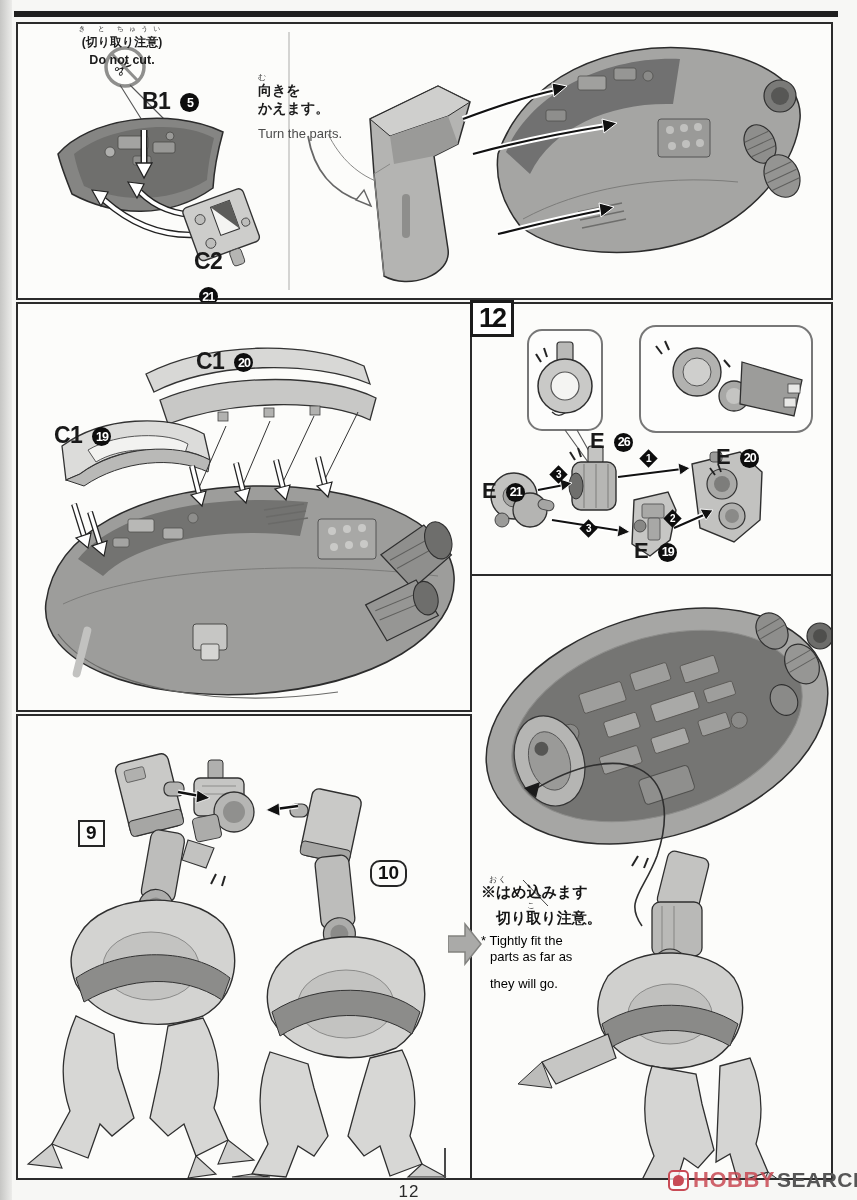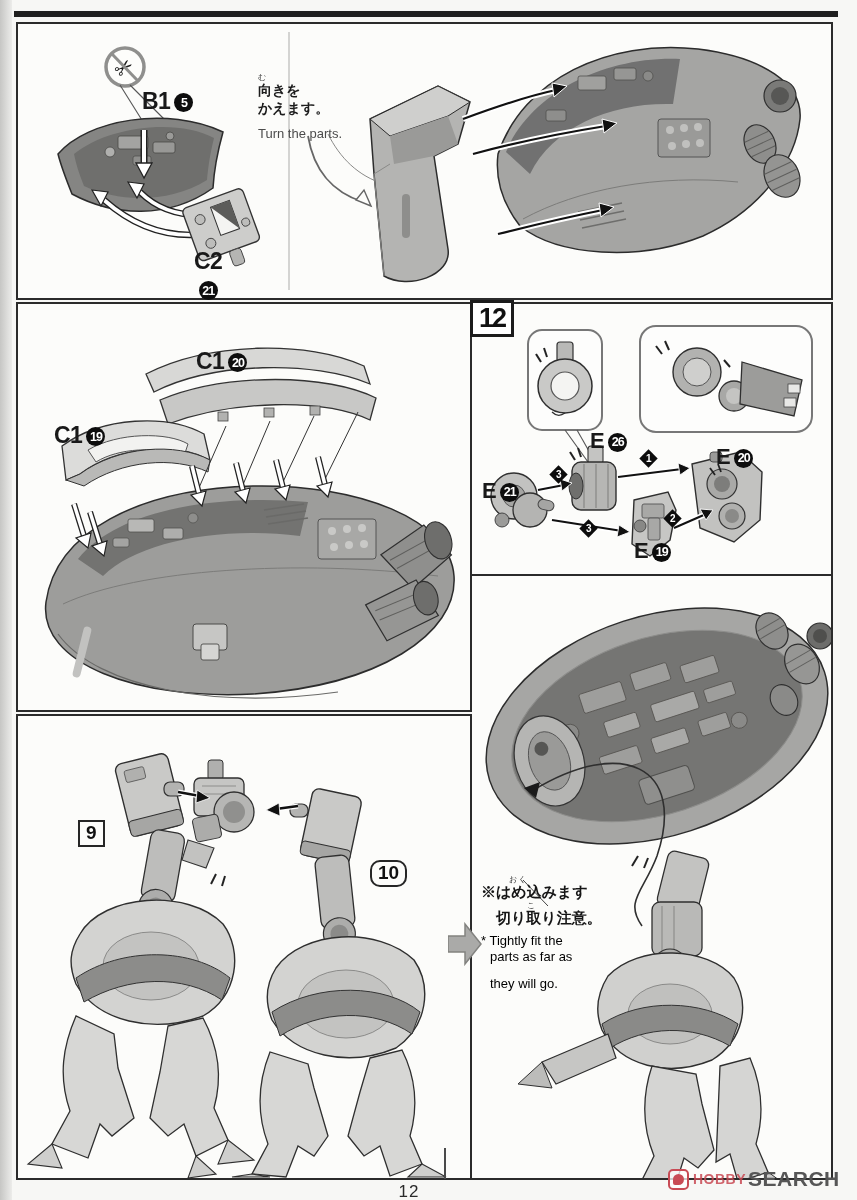--- a/index.html
+++ b/index.html
@@ -6,21 +6,21 @@
   body{width:857px;height:1200px;background:#ececea;font-family:"Liberation Sans",sans-serif;position:relative;overflow:hidden;}
   .page{position:absolute;left:0;top:0;width:857px;height:1200px;background:#f7f7f5;}
   .scan-edge{position:absolute;left:0;top:0;width:12px;height:1200px;background:linear-gradient(to right,#c6c6c4,#ececea);}
   .abs{position:absolute;}
   .topbar{position:absolute;left:14px;top:11px;width:824px;height:6px;background:#1f1f1f;}
   .panel{position:absolute;background:#fcfcfa;border:2px solid #2b2b2b;box-sizing:border-box;}
   .panel.noleft{border-left:none;}
   .openarea{position:absolute;border-right:2px solid #2b2b2b;border-bottom:2px solid #2b2b2b;box-sizing:border-box;background:#fcfcfa;}
   svg{display:block;}
   
-  .plab{position:absolute;display:flex;align-items:center;gap:4px;font-weight:700;color:#191919;font-size:23px;letter-spacing:-0.5px;}
+  .plab{position:absolute;display:flex;align-items:center;gap:10px;font-weight:700;color:#191919;font-size:23px;letter-spacing:-0.5px;}
   .pnum{width:19px;height:19px;border-radius:50%;background:#0d0d0d;color:#fff;font-size:12.5px;font-weight:700;display:flex;align-items:center;justify-content:center;margin-top:2px;letter-spacing:-1px;}
   
   .stepbadge{position:absolute;background:#fff;border:3px solid #1b1b1b;font-weight:800;font-size:27px;line-height:1.05;padding:1px 6px 2px;color:#111;letter-spacing:-2px;}
   .stepbox{position:absolute;background:#fcfcfa;border:2px solid #262626;font-weight:700;font-size:19px;line-height:1.2;padding:0 6px;color:#111;}
   
   .dmark{position:absolute;width:13px;height:13px;background:#0c0c0c;transform:rotate(45deg);display:flex;align-items:center;justify-content:center;}
   .dmark i{transform:rotate(-45deg);font-style:normal;color:#fff;font-size:10px;font-weight:700;}
   .furi{display:block;font-size:7px;font-weight:400;color:#333;letter-spacing:5px;text-align:center;}
   .donotcut{position:absolute;left:58px;top:24px;width:128px;text-align:center;color:#1c1c1c;}
   .donotcut .jp{font-size:12px;font-weight:700;letter-spacing:0;}
@@ -31,21 +31,21 @@
   .turntext .en{font-size:13px;color:#4c4c4c;margin-top:9px;}
   .notebox{position:absolute;left:481px;top:882px;width:150px;color:#151515;}
   .notebox .jline{position:relative;font-size:15px;font-weight:700;line-height:1.35;}
   .notebox .jline .fu{position:absolute;top:-7px;font-size:8px;font-weight:400;color:#333;letter-spacing:1px;}
   .notebox .en{font-size:13px;font-weight:400;color:#000000;line-height:1.3;}
   .pageno{position:absolute;left:384px;top:1182px;width:50px;text-align:center;font-size:17px;color:#2a2a2a;letter-spacing:1px;}
   .regtick{position:absolute;left:444px;top:1148px;width:2px;height:31px;background:#4a4a4a;}
   .watermark{position:absolute;left:668px;top:1167px;display:flex;align-items:center;gap:4px;}
   .wm-icon{width:21px;height:21px;border:2px solid #c84b55;border-radius:5px;background:rgba(255,255,255,.75);display:flex;align-items:center;justify-content:center;box-sizing:border-box;}
   .wm-icon b{width:11px;height:11px;border-radius:50% 50% 50% 2px;background:#c84b55;display:block;}
-  .wm-hobby{font-size:14px;font-weight:800;color:#c94a54;letter-spacing:0.5px;opacity:.85;}
+  .wm-hobby{font-size:22px;font-weight:800;color:#c94a54;letter-spacing:0.5px;opacity:.85;}
   .wm-search{font-size:21px;font-weight:800;color:#565656;letter-spacing:0.5px;margin-left:-2px;}
 </style>
 </head>
 <body>
 
 <div class="page">
   <div class="scan-edge"></div>
   <div class="topbar"></div>
 
   <div class="panel" style="left:16px;top:22px;width:817px;height:278px;">
@@ -151,20 +151,25 @@
         <path d="M455,130 C500,118 550,108 588,102" stroke="#fff" stroke-width="6" fill="none"></path>
           <path d="M455,130 C500,118 550,108 588,102" stroke="#111" stroke-width="2.2" fill="none"></path>
         <polygon points="599,99 584,95 586,109" fill="#111" stroke="#fff" stroke-width="1"></polygon>
         <path d="M480,210 C520,200 555,192 585,186" stroke="#fff" stroke-width="6" fill="none"></path>
           <path d="M480,210 C520,200 555,192 585,186" stroke="#111" stroke-width="2.2" fill="none"></path>
         <polygon points="596,183 581,179 583,193" fill="#111" stroke="#fff" stroke-width="1"></polygon>
       </g>
     </svg>
   </div>
 
+  <div class="donotcut">
+    <span class="furi">き と ちゅうい</span>
+    <div class="jp">(切り取り注意)</div>
+    <div class="en">Do not cut.</div>
+  </div>
   <div class="plab" style="left:142px;top:88px;">
     <span>B1</span>
     <span class="pnum">5</span>
   </div>
   <div class="plab" style="left:194px;top:248px;flex-direction:column;">
     <span>C2</span>
     <span class="pnum">21</span>
   </div>
   <div class="turntext">
     <span class="f">む</span>
@@ -525,21 +530,21 @@
         <polygon points="256,346 278,362 246,368" fill="#cccccb" stroke="#2f2f2f" stroke-width="1"></polygon>
       </g>
     </svg>
   </div>
 
   <svg class="abs" style="left:448px;top:922px;" width="34" height="44" viewBox="0 0 34 44">
     <polygon points="0,14 17,14 17,2 33,22 17,42 17,30 0,30" fill="#aaaaa8" stroke="#82827f" stroke-width="1.5"></polygon>
   </svg>
   <div class="notebox">
     <div class="jline">
-      <span class="fu" style="left:28px;">おく</span>
+      <span class="fu" style="left:8px;">おく</span>
       <span>※はめ込みます</span>
     </div>
     <div class="jline" style="padding-left:15px;margin-top:6px;">
       <span class="fu" style="left:46px;">こ</span>
       <span>切り取り注意。</span>
     </div>
     <div class="en" style="margin-top:4px;">* Tightly fit the</div>
     <div class="en" style="padding-left:9px;">parts as far as</div>
     <div class="en" style="padding-left:9px;margin-top:10px;">they will go.</div>
   </div>

